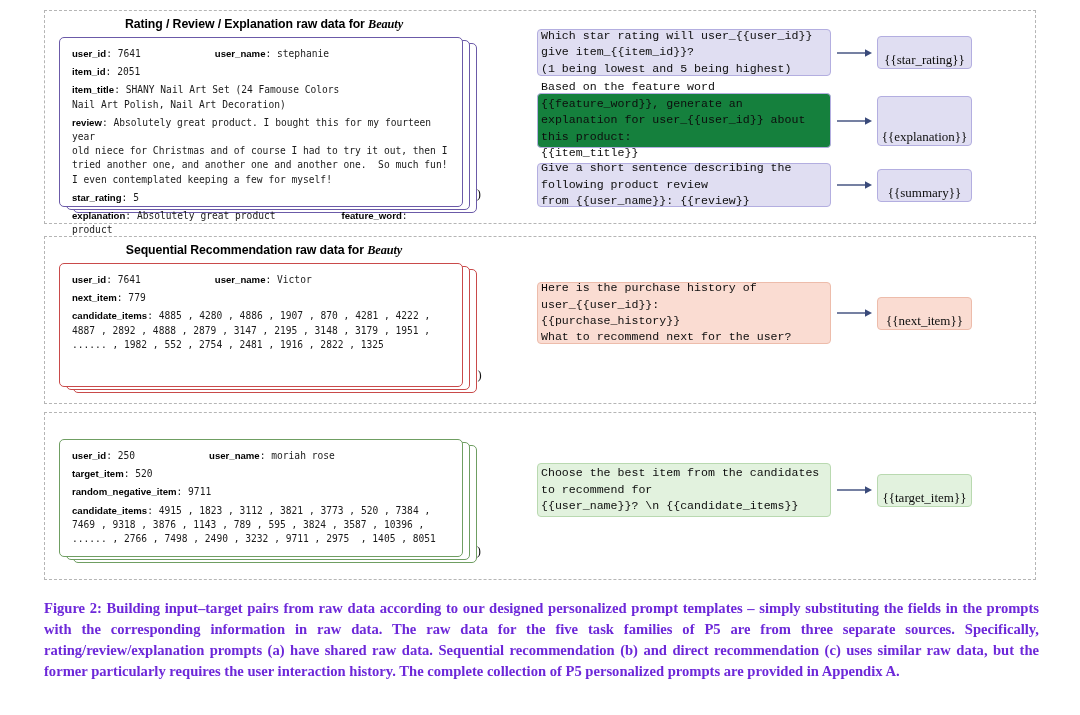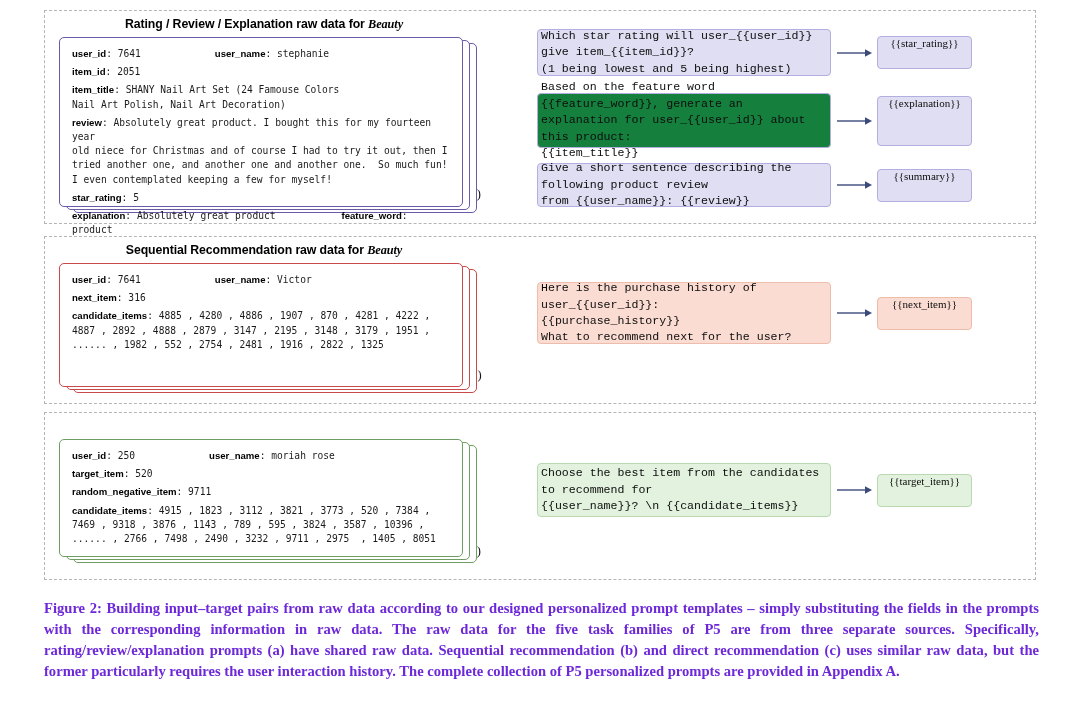--- a/index.html
+++ b/index.html
@@ -137,24 +137,24 @@
     position: relative;
   }
   .arrow svg { display: block; }
 
   .target-box {
     box-sizing: border-box;
     border-radius: 4px;
     border-width: 1px;
     border-style: solid;
     font-family: "Liberation Serif", serif;
-    font-size: 11px;
+    font-size: 13px;
     color: #0d0d0d;
     display: flex;
-    align-items: flex-start;
+    align-items: flex-end;
     justify-content: center;
     text-align: center;
   }
 
   
   .caption {
     position: absolute;
     left: 44px;
     top: 598px;
     width: 995px;
@@ -253,21 +253,21 @@
       <div class="section-label" style="left: 422px; top: 131px;">(b)</div>
 
       <div class="card-stack" style="left: 14px; top: 6px; width: 410px; height: 150px;">
         <div class="card-title">
           <span>Sequential Recommendation raw data for </span><span class="em">Beauty</span>
         </div>
         <div class="card-shadow" style="left: 14px; top: 26px; width: 404px; height: 124px; border-color: #c94a4a;"></div>
         <div class="card-shadow" style="left: 7px; top: 23px; width: 404px; height: 124px; border-color: #c94a4a;"></div>
         <div class="card-front" style="left: 0px; top: 20px; width: 404px; height: 124px; border-color: #c94a4a;">
           <p class="kv"><span class="k">user_id</span>: <span>7641</span><span class="gap"></span><span class="k">user_name</span>: <span>Victor</span></p>
-          <p class="kv"><span class="k">next_item</span>: <span>316</span></p>
+          <p class="kv"><span class="k">next_item</span>: <span>779</span></p>
           <p class="kv"><span class="k">candidate_items</span>: <span>4885 , 4280 , 4886 , 1907 , 870 , 4281 , 4222 ,
 4887 , 2892 , 4888 , 2879 , 3147 , 2195 , 3148 , 3179 , 1951 ,
 ...... , 1982 , 552 , 2754 , 2481 , 1916 , 2822 , 1325</span></p>
         </div>
       </div>
 
       <div class="prompt-row" style="left: 492px; top: 45px;">
         <div class="prompt-box" style="width: 294px; height: 62px; border-color: #edbcab; background: #fadcd2;">
           <span class="prompt-text">Here is the purchase history of user_{{user_id}}:
 {{purchase_history}}

